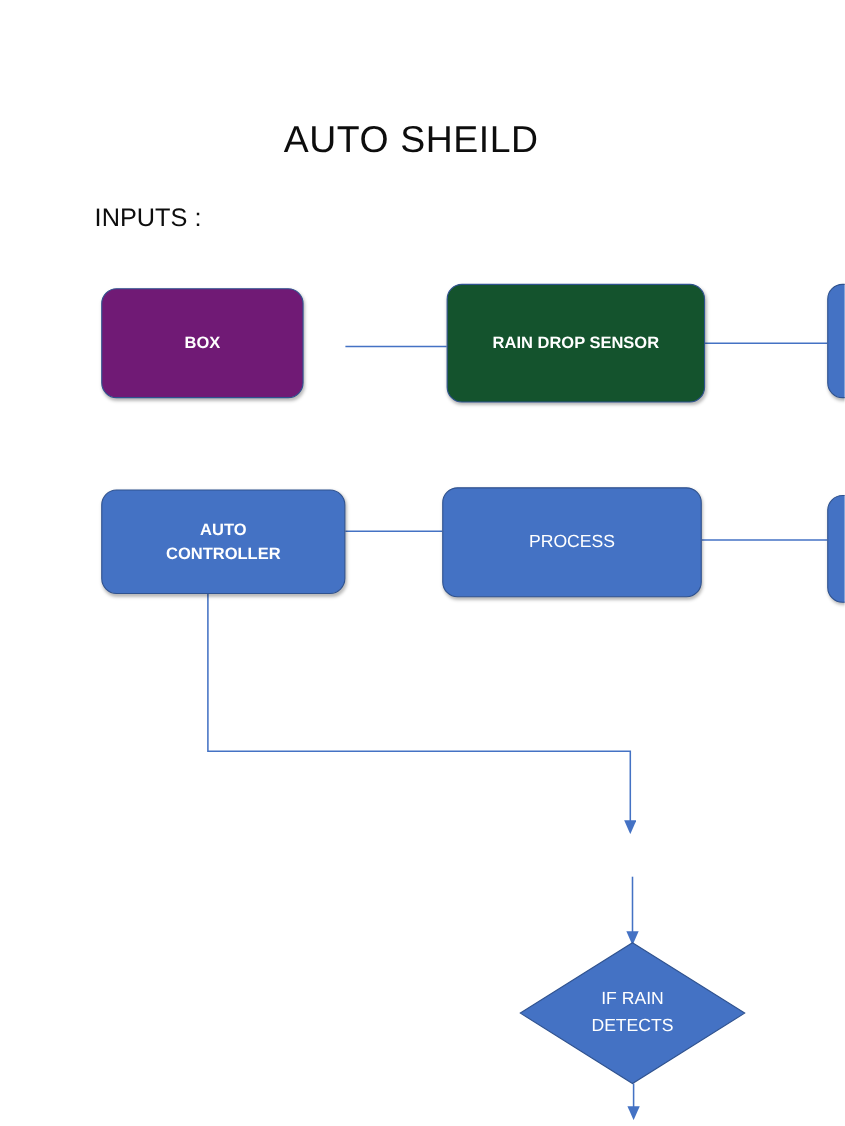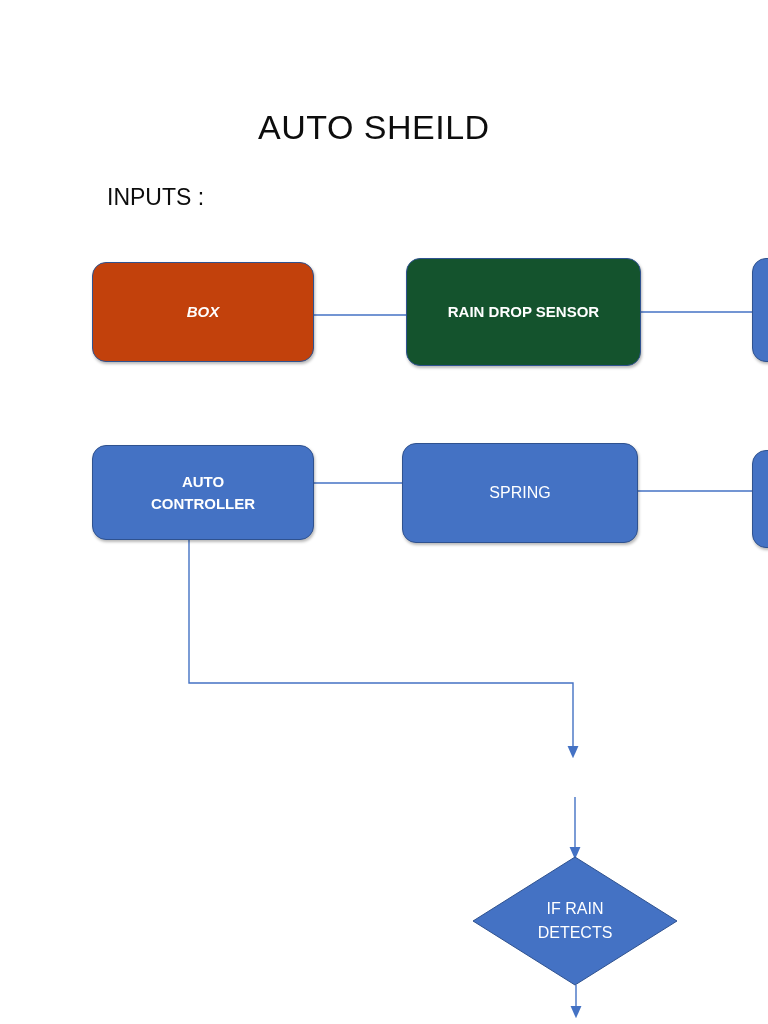--- a/index.html
+++ b/index.html
@@ -28,21 +28,21 @@
     text-align: left;
     font-family: "Liberation Sans", sans-serif;
     font-size: 34px;
     font-weight: 400;
     letter-spacing: 0.5px;
     color: #0d0d0d;
     white-space: nowrap;
   }
   .section-label {
     position: absolute;
-    left: 107px;
+    left: 86px;
     top: 184px;
     font-family: "Liberation Sans", sans-serif;
     font-size: 23px;
     font-weight: 400;
     color: #0d0d0d;
     white-space: nowrap;
     text-align: right;
   }
   .process-label {
     position: absolute;
@@ -141,35 +141,35 @@
         <polyline points="641,312 752,312" fill="none" stroke="#4472c4" stroke-width="1.4"></polyline>
         <polyline points="314,483 402,483" fill="none" stroke="#4472c4" stroke-width="1.4"></polyline>
         <polyline points="638,491 752,491" fill="none" stroke="#4472c4" stroke-width="1.4"></polyline>
         <polyline points="189,540 189,683 573,683 573,752" fill="none" stroke="#4472c4" stroke-width="1.4" marker-end="url(#arrowhead)"></polyline>
         <polyline points="575,797 575,853" fill="none" stroke="#4472c4" stroke-width="1.4" marker-end="url(#arrowhead)"></polyline>
         <polyline points="576,985 576,1012" fill="none" stroke="#4472c4" stroke-width="1.4" marker-end="url(#arrowhead)"></polyline>
       </g>
   </svg>
 
   <div id="node-layer">
-      <div class="node-box" style="left: 92px; top: 262px; width: 222px; height: 100px; background: #c2410c; border-color: rgb(47, 82, 143); color: rgb(255, 255, 255); font-style: italic;">
+      <div class="node-box" style="left: 92px; top: 262px; width: 184px; height: 100px; background: #701a75; border-color: rgb(47, 82, 143); color: rgb(255, 255, 255);">
         <span class="node-text">BOX</span>
       </div>
       <div class="node-box" style="left: 406px; top: 258px; width: 235px; height: 108px; background: #14532d; border-color: rgb(47, 82, 143); color: rgb(255, 255, 255);">
         <span class="node-text">RAIN DROP SENSOR</span>
       </div>
       <div class="node-box" style="left: 752px; top: 258px; width: 60px; height: 104px; background: rgb(68, 114, 196); border-color: rgb(47, 82, 143); color: rgb(255, 255, 255);">
         <span class="node-text"></span>
       </div>
       <div class="node-box" style="left: 92px; top: 445px; width: 222px; height: 95px; background: rgb(68, 114, 196); border-color: rgb(47, 82, 143); color: rgb(255, 255, 255);">
         <span class="node-text">AUTO
 CONTROLLER</span>
       </div>
       <div class="node-box light-weight" style="left: 402px; top: 443px; width: 236px; height: 100px; background: rgb(68, 114, 196); border-color: rgb(47, 82, 143); color: rgb(255, 255, 255);">
-        <span class="node-text">SPRING</span>
+        <span class="node-text">PROCESS</span>
       </div>
       <div class="node-box" style="left: 752px; top: 450px; width: 60px; height: 98px; background: rgb(68, 114, 196); border-color: rgb(47, 82, 143); color: rgb(255, 255, 255);">
         <span class="node-text"></span>
       </div>
     </div>
 
   <div class="diamond-wrap" id="decision-shape" style="left: 473px; top: 857px; width: 204px; height: 128px;">
     <svg id="decision-svg" xmlns="http://www.w3.org/2000/svg" width="204" height="128" viewBox="0 0 204 128">
       <polygon id="decision-poly" fill="#4472c4" stroke="#2f528f" stroke-width="1" points="102,0 204,64 102,128 0,64"></polygon>
     </svg>

